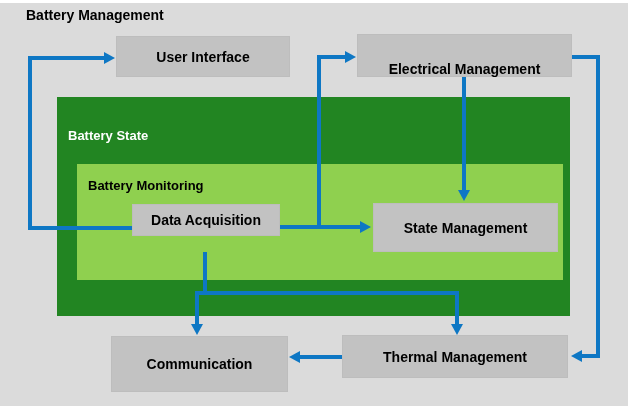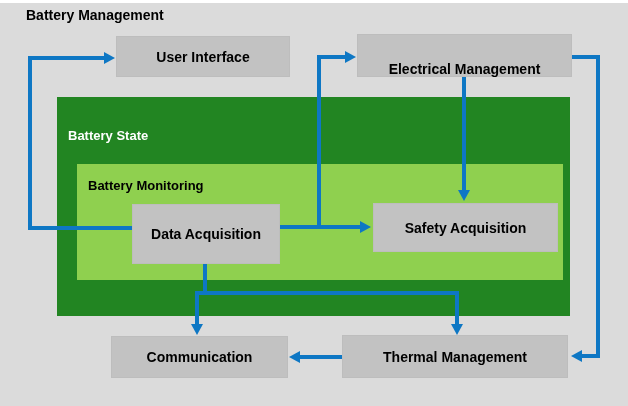--- a/index.html
+++ b/index.html
@@ -39,23 +39,23 @@
   .node{
     position:absolute;
     background:#c2c2c2;
     display:flex;align-items:center;justify-content:center;
     font-size:14px;font-weight:bold;color:#000;
     text-align:center;white-space:nowrap;
     box-shadow:0 0 0 1px #bdbdbd inset;
   }
   .node-user-interface{left:116px;top:36px;width:174px;height:41px;}
   .node-electrical{left:357px;top:34px;width:215px;height:43px;align-items:flex-end;}
-  .node-data-acquisition{left:132px;top:204px;width:148px;height:60px;}
+  .node-data-acquisition{left:132px;top:204px;width:148px;height:32px;}
   .node-safety{left:373px;top:203px;width:185px;height:49px;}
-  .node-communication{left:111px;top:336px;width:177px;height:42px;}
+  .node-communication{left:111px;top:336px;width:177px;height:56px;}
   .node-thermal{left:342px;top:335px;width:226px;height:43px;align-items:center;}
   .seg{position:absolute;background:#0e77c4;}
   .head{position:absolute;width:0;height:0;}
   .head-right{border-top:6px solid transparent;border-bottom:6px solid transparent;border-left:11px solid #0e77c4;}
   .head-left{border-top:6px solid transparent;border-bottom:6px solid transparent;border-right:11px solid #0e77c4;}
   .head-down{border-left:6px solid transparent;border-right:6px solid transparent;border-top:11px solid #0e77c4;}
 </style>
 </head>
 <body>
 
@@ -104,21 +104,21 @@
   <div class="node node-user-interface">
     <span>User Interface</span>
   </div>
   <div class="node node-electrical">
     <span>Electrical Management</span>
   </div>
   <div class="node node-data-acquisition">
     <span>Data Acquisition</span>
   </div>
   <div class="node node-safety">
-    <span>Safety Acquisition</span>
+    <span>State Management</span>
   </div>
   <div class="node node-communication">
     <span>Communication</span>
   </div>
   <div class="node node-thermal">
     <span>Thermal Management</span>
   </div>
 </div>
 
 </body></html>

